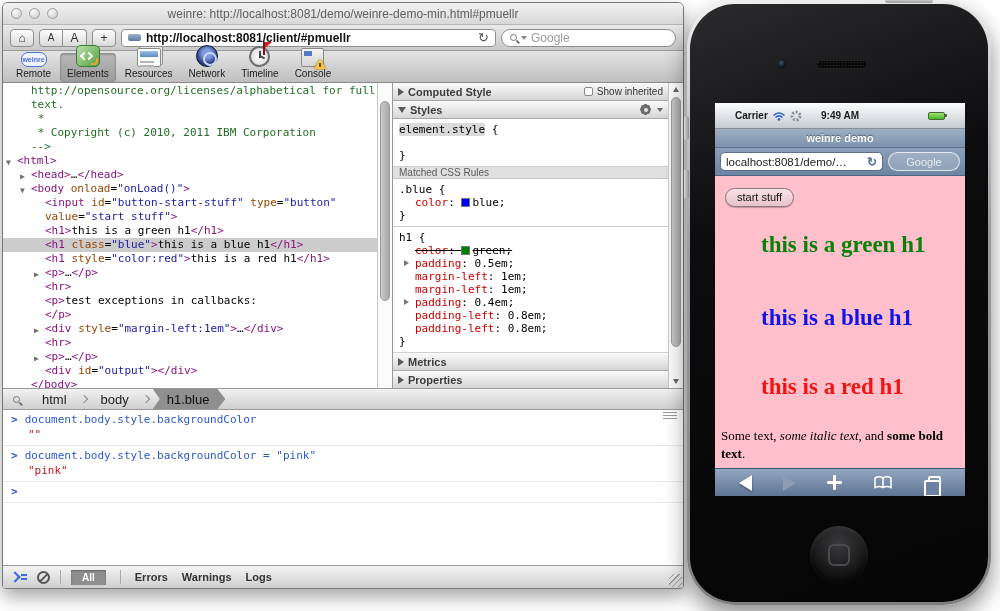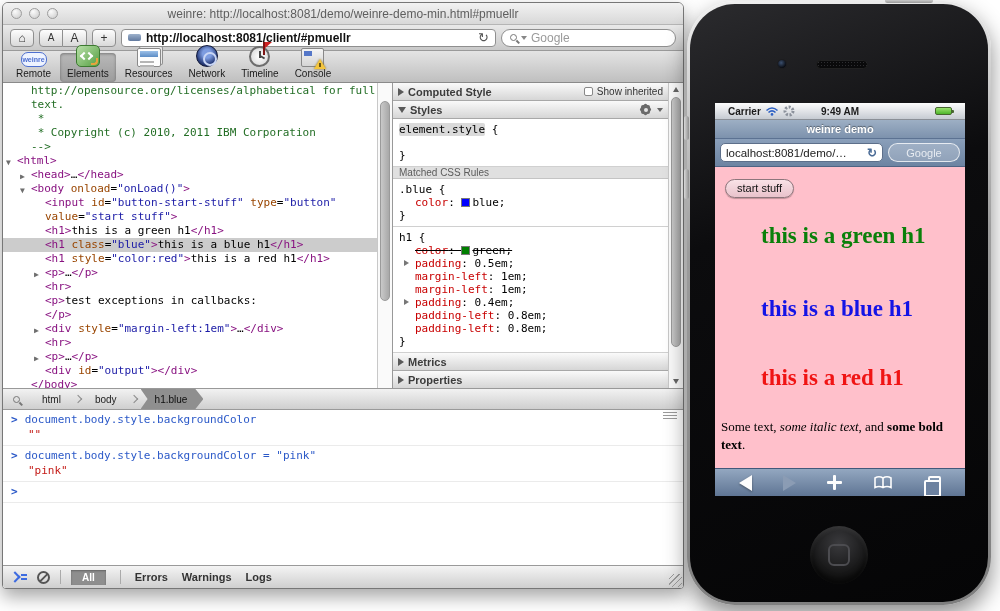--- a/index.html
+++ b/index.html
@@ -105,21 +105,21 @@
   .prop-row .pexp { position:absolute; left:4px top:2px; }
   .pname { color:#c80000; }
   .struck { text-decoration:line-through; }
   .swatch { display:inline-block; width:9px; height:9px; border:1px solid #777; vertical-align:-1px; margin-right:2px; }
   .pexp { position:absolute; left:5px; top:3px; width:0; height:0; border-top:3.5px solid transparent; border-bottom:3.5px solid transparent; border-left:5px solid #777; }
   .rules-fill { flex:1; background:#fff; }
 
   
   .crumbbar { height:21px; background:linear-gradient(#f2f2f2,#cfcfcf); border-bottom:1px solid #9a9a9a;
               display:flex; align-items:center; padding:0 6px; gap:2px; }
-  .crumb { font-size:10px; color:#222; padding:2px 10px; display:flex; align-items:center; height:100%; }
+  .crumb { font-size:13px; color:#222; padding:2px 10px; display:flex; align-items:center; height:100%; }
   .crumb.sel { background:#8f8f8f; color:#0e0e0e; clip-path:polygon(0 0,calc(100% - 8px) 0,100% 50%,calc(100% - 8px) 100%,0 100%,7px 50%); padding:2px 16px 2px 14px; }
   .crumb-sep { width:6px; height:6px; border-top:1px solid #8a8a8a; border-right:1px solid #8a8a8a; transform:rotate(45deg); margin:0 2px; }
   .crumb-mag { margin:0 10px 0 4px; }
 
   
   .console { flex:1; font-family:"DejaVu Sans Mono",monospace; font-size:11px; overflow:hidden; position:relative; background:#fff; }
   .splitter-handle { position:absolute; right:6px; top:2px; width:14px; height:9px;
       background:repeating-linear-gradient(#9a9a9a 0 1px,transparent 1px 3px); }
   .c-entry { border-bottom:1px solid #ebebeb; padding:3px 8px 4px 8px; }
   .c-cmd { color:#2b59c8; }
@@ -145,21 +145,21 @@
   .phone { position:absolute; left:687px; top:1px; width:304px; height:604px; border-radius:48px;
            background:linear-gradient(175deg,#f0f0f0,#9c9c9c 40%,#7e7e7e); box-shadow:0 10px 22px rgba(0,0,0,.45); padding:3px; }
   .phone-body { width:100%; height:100%; border-radius:45px; background:linear-gradient(160deg,#2b2b2e 0%,#0c0c0e 35%,#050506 100%); position:relative; overflow:hidden; }
   .vol { position:absolute; left:-3px; border-radius:3px; width:5px; background:linear-gradient(90deg,#d9d9d9,#8f8f8f); }
   .vol1 { top:115px; height:24px; } .vol2 { top:168px; height:30px; }
   .powerbtn { position:absolute; top:-3px; left:198px; width:48px; height:5px; border-radius:3px; background:linear-gradient(#e8e8e8,#9a9a9a); }
   .camera { position:absolute; left:87px; top:55px; width:10px; height:10px; border-radius:50%; background:radial-gradient(circle at 40% 35%,#3b4f6e,#0a0d14 70%); border:1px solid #1c1c1f; }
   .speaker { position:absolute; left:126px; top:56px; width:52px; height:9px; border-radius:5px; background:#0a0a0b; border:1px solid #222;
              background-image:radial-gradient(#2e2e31 1px,transparent 1px); background-size:3px 3px; }
   .screen { position:absolute; left:25px; top:99px; width:250px; height:393px; background:#000; display:flex; flex-direction:column; overflow:hidden; }
-  .p-status { height:17px; flex:none; background:linear-gradient(#fdfdfd,#c6cbd2); border-bottom:1px solid #8a8f96; display:flex; align-items:center; padding:0 13px; gap:4px; font-size:10px; font-weight:bold; color:#1a1a1a; position:relative;justify-content:flex-end; }
+  .p-status { height:26px; flex:none; background:linear-gradient(#fdfdfd,#c6cbd2); border-bottom:1px solid #8a8f96; display:flex; align-items:center; padding:0 20px; gap:4px; font-size:10px; font-weight:bold; color:#1a1a1a; position:relative;justify-content:flex-end; }
   .p-time { position:absolute; left:0; right:0; text-align:center; }
   .p-batt { margin-left:auto; width:17px; height:8px; border:1px solid #46662f; border-radius:2px; background:linear-gradient(#9ce26f,#4db52b); position:relative; z-index:1; }
   .p-batt::after { content:""; position:absolute; right:-3px; top:1.5px; width:2px; height:3px; background:#46662f; border-radius:0 1px 1px 0; }
   .p-title { height:19px; flex:none; background:linear-gradient(#9dafc4,#7d92ad); border-bottom:1px solid #5c7292; color:#fff; font-size:11px; font-weight:bold; text-align:center; line-height:19px; text-shadow:0 -1px 1px rgba(0,0,0,.45); }
   .p-urlrow { height:28px; flex:none; background:linear-gradient(#8androidfa4bc,#6d84a2); background:linear-gradient(#8a9fba,#6d84a2); border-bottom:1px solid #4e6484; display:flex; align-items:center; padding:0 5px; gap:5px; }
   .p-urlfield { flex:1; height:19px; background:#fff; border-radius:5px; border:1px solid #5d6f8a; display:flex; align-items:center; padding:0 5px; gap:4px; }
   .p-urltext { flex:1; font-size:11.5px; color:#222; white-space:nowrap; overflow:hidden; }
   .p-reload { font-size:12px; color:#4a6b96; font-weight:bold; }
   .p-search { width:72px; height:19px; border-radius:10px; background:rgba(255,255,255,.22); border:1px solid rgba(255,255,255,.75); display:flex; align-items:center; justify-content:center; font-size:11px; color:#e7ebf1; }
   .p-page { flex:1; background:#ffc0cb; overflow:hidden; font-family:"Liberation Serif",serif; position:relative; }

